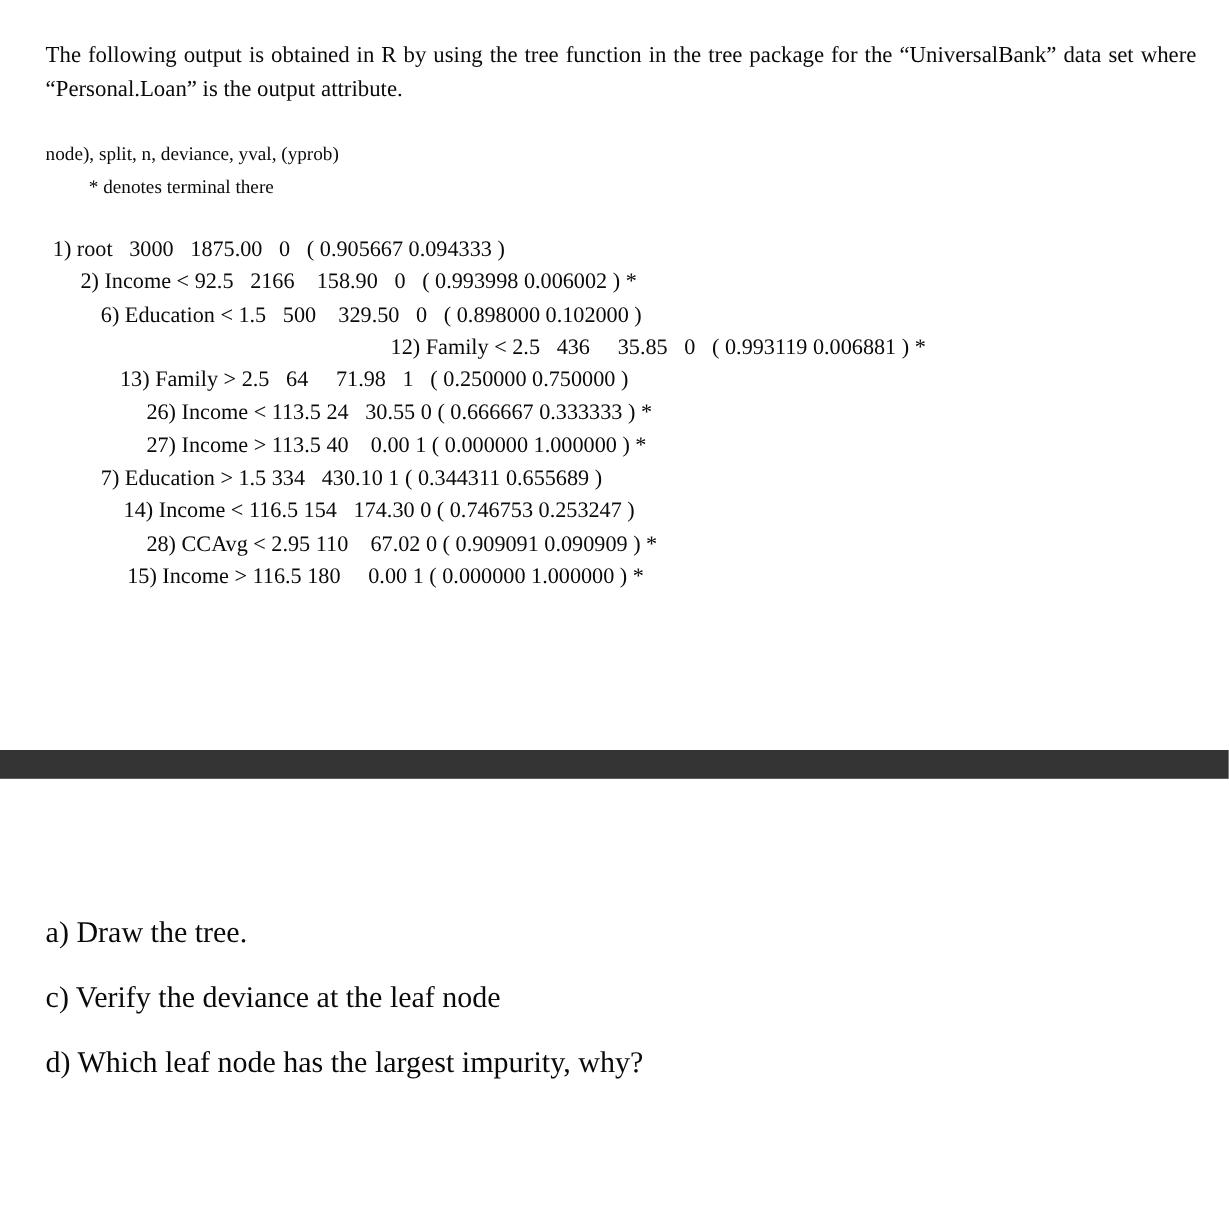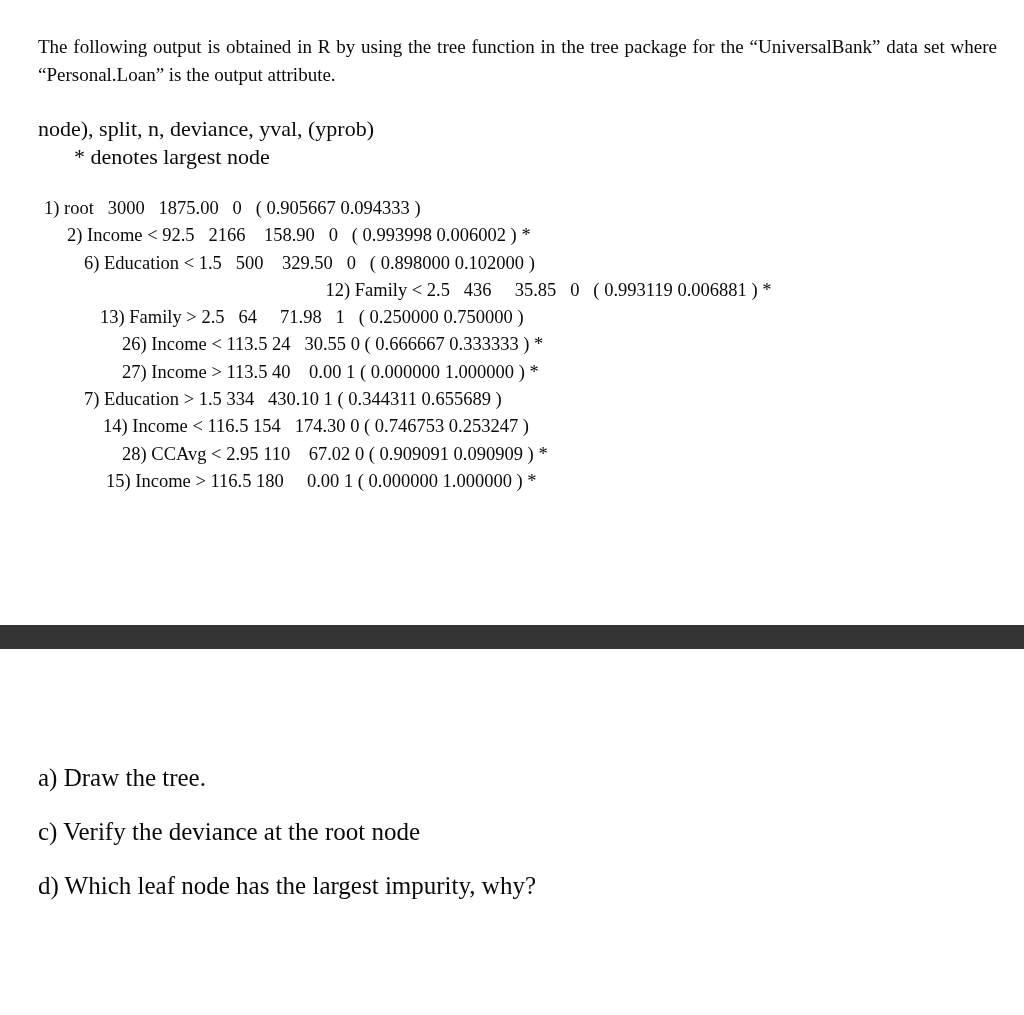--- a/index.html
+++ b/index.html
@@ -17,21 +17,21 @@
     margin-top: 17px;
   }
   .intro {
     margin: 0;
     font-size: 19px;
     line-height: 28px;
     text-align: justify;
   }
   .legend {
     margin-top: 26px;
-    font-size: 22px;
+    font-size: 16px;
     line-height: 28px;
   }
   .legend-line2 {
     padding-left: 36px;
   }
   .tree-block {
     margin-top: 24px;
     font-size: 18.5px;
     line-height: 27.3px;
   }
@@ -54,21 +54,21 @@
   }
 </style>
 </head>
 <body>
 
 <div class="content">
   <p class="intro">The following output is obtained in R by using the tree function in the tree package for the “UniversalBank” data set where “Personal.Loan” is the output attribute.</p>
 
   <div class="legend">
     <div>node), split, n, deviance, yval, (yprob)</div>
-    <div class="legend-line2">* denotes largest node</div>
+    <div class="legend-line2">* denotes terminal there</div>
   </div>
 
   <div class="tree-block">
       <div class="tree-line" style="padding-left: 6px;">1) root   3000   1875.00   0   ( 0.905667 0.094333 )</div>
       <div class="tree-line" style="padding-left: 29px;">2) Income &lt; 92.5   2166    158.90   0   ( 0.993998 0.006002 ) *</div>
       <div class="tree-line" style="padding-left: 46px;">6) Education &lt; 1.5   500    329.50   0   ( 0.898000 0.102000 )</div>
       <div class="tree-line" style="padding-left: 62px; text-align: center;">12) Family &lt; 2.5   436     35.85   0   ( 0.993119 0.006881 ) *</div>
       <div class="tree-line" style="padding-left: 62px;">13) Family &gt; 2.5   64     71.98   1   ( 0.250000 0.750000 )</div>
       <div class="tree-line" style="padding-left: 84px;">26) Income &lt; 113.5 24   30.55 0 ( 0.666667 0.333333 ) *</div>
       <div class="tree-line" style="padding-left: 84px;">27) Income &gt; 113.5 40    0.00 1 ( 0.000000 1.000000 ) *</div>
@@ -76,15 +76,15 @@
       <div class="tree-line" style="padding-left: 65px;">14) Income &lt; 116.5 154   174.30 0 ( 0.746753 0.253247 )</div>
       <div class="tree-line" style="padding-left: 84px;">28) CCAvg &lt; 2.95 110    67.02 0 ( 0.909091 0.090909 ) *</div>
       <div class="tree-line" style="padding-left: 68px;">15) Income &gt; 116.5 180     0.00 1 ( 0.000000 1.000000 ) *</div>
     </div>
 </div>
 
 <div class="divider-bar"></div>
 
 <div class="questions">
     <div class="question">a) Draw the tree.</div>
-    <div class="question">c) Verify the deviance at the root node</div>
+    <div class="question">c) Verify the deviance at the leaf node</div>
     <div class="question">d) Which leaf node has the largest impurity, why?</div>
   </div>
 
 </body></html>

